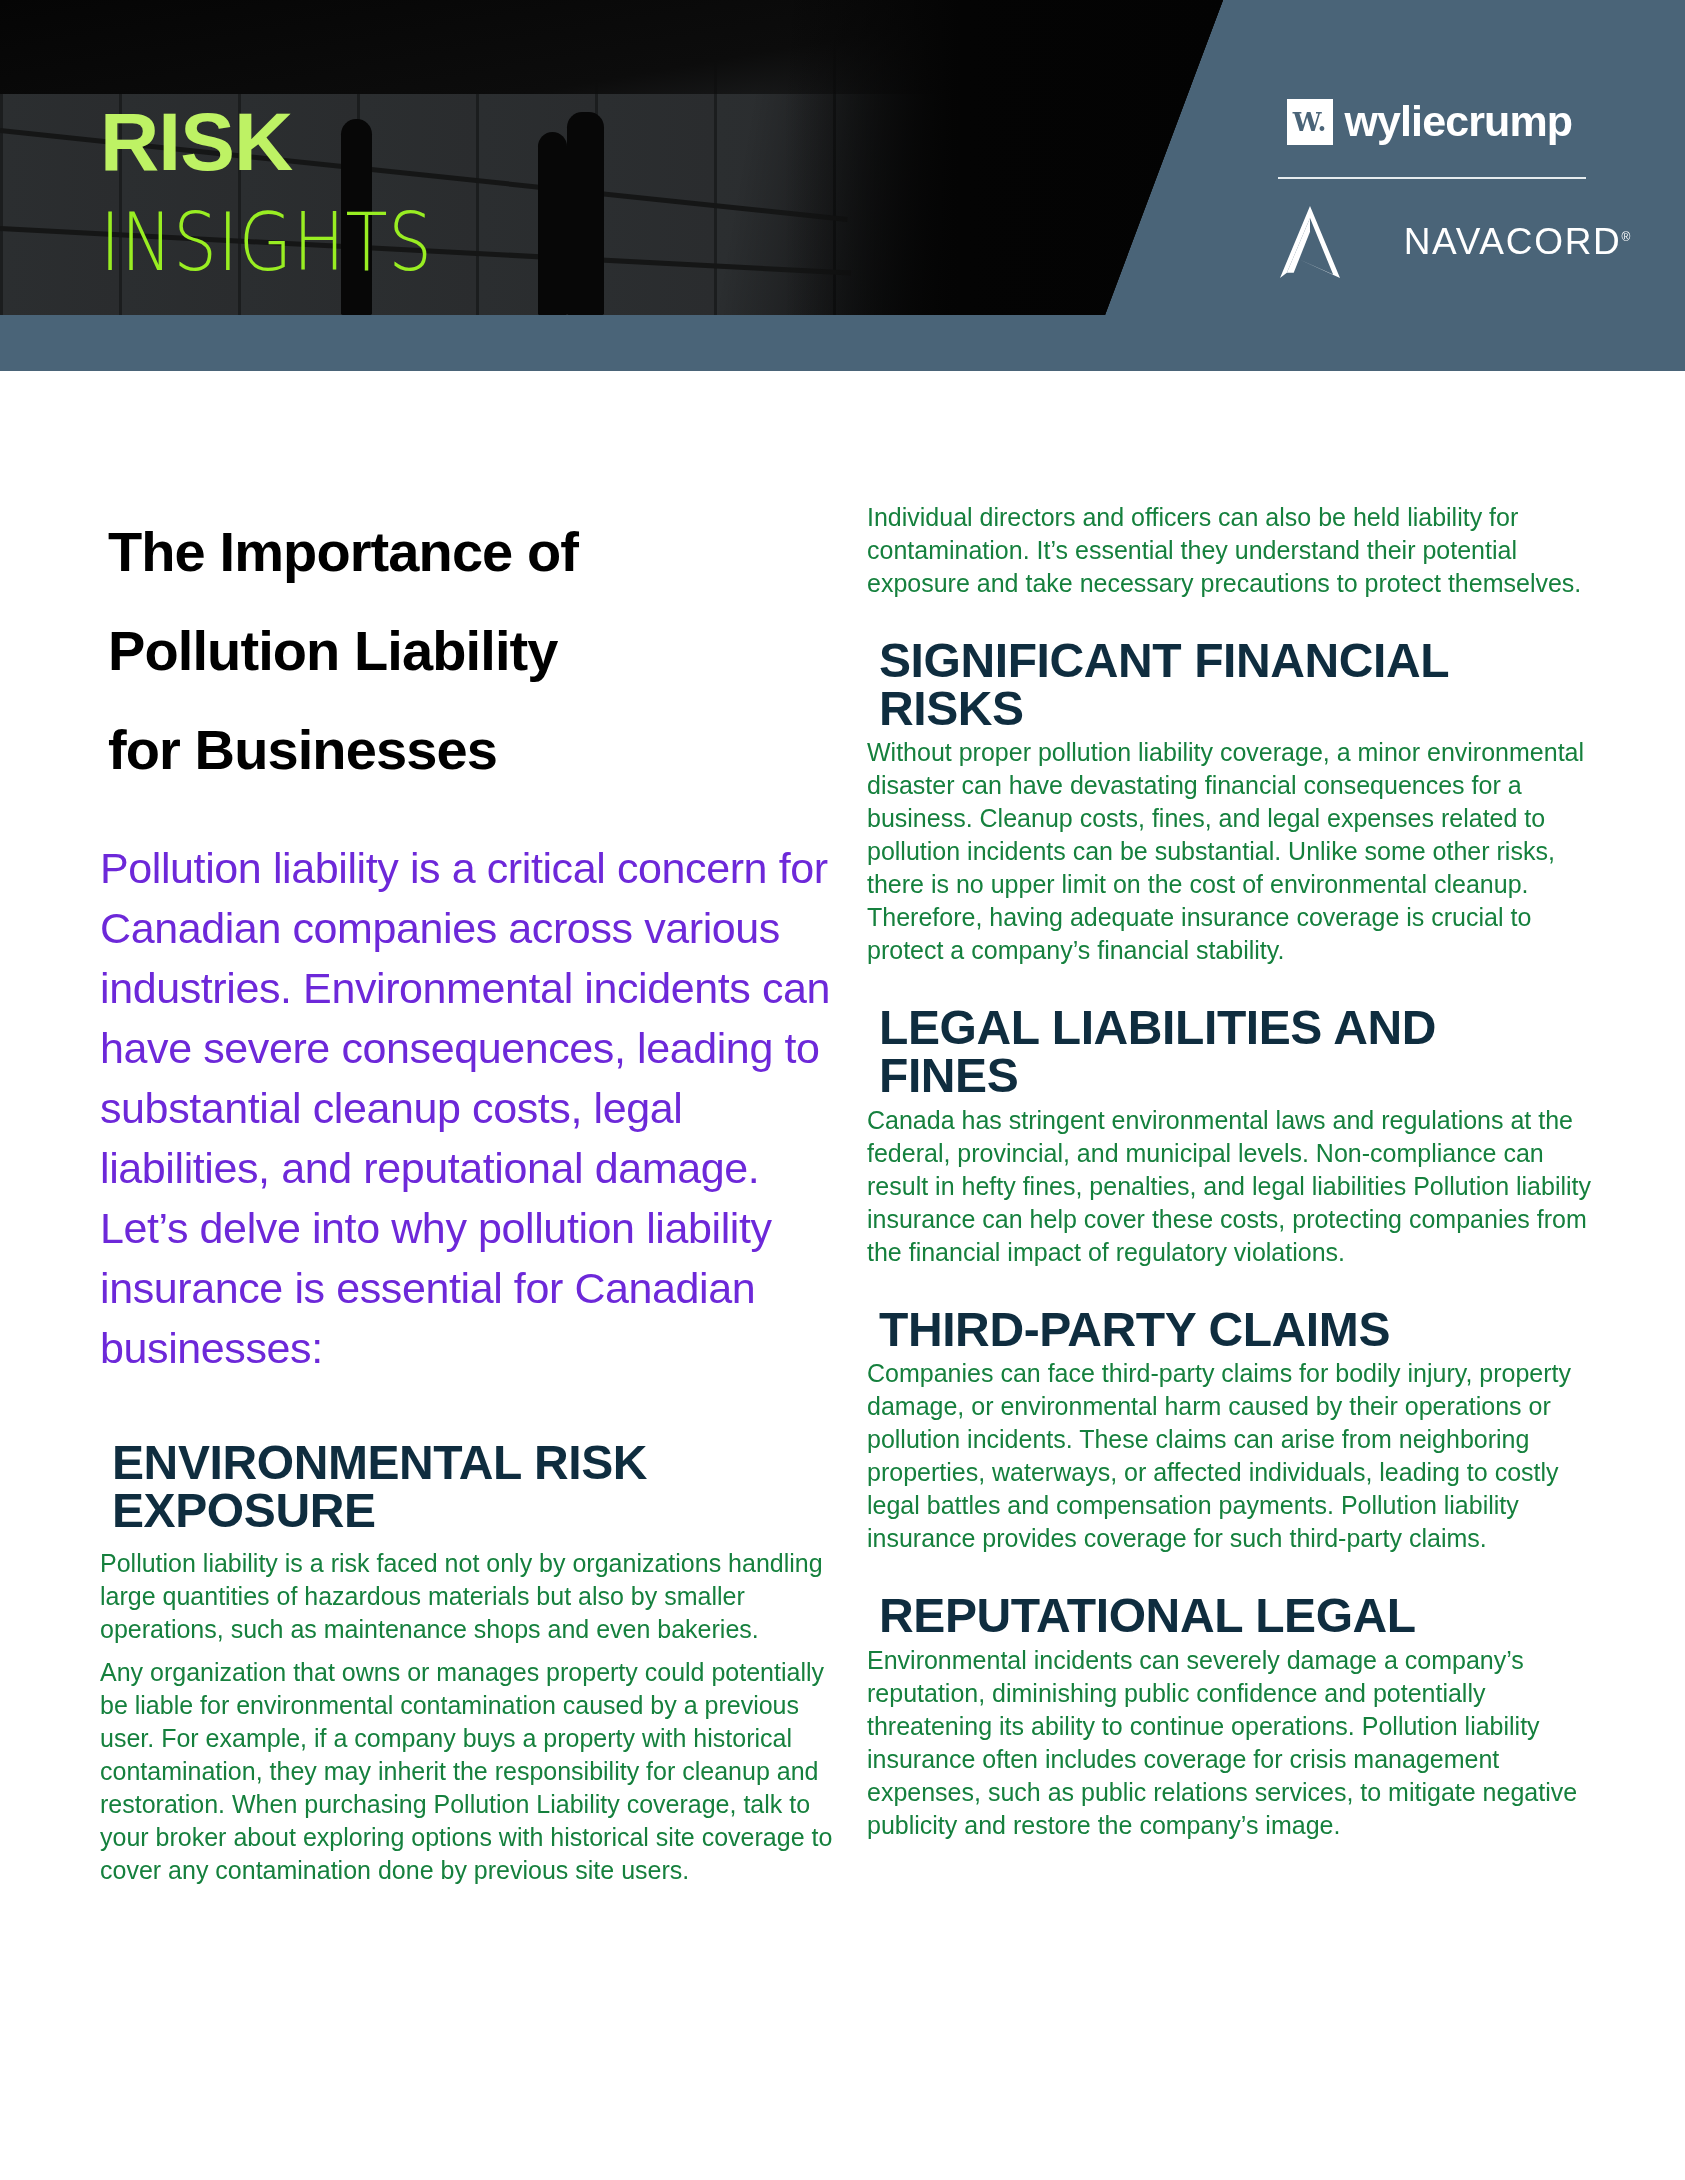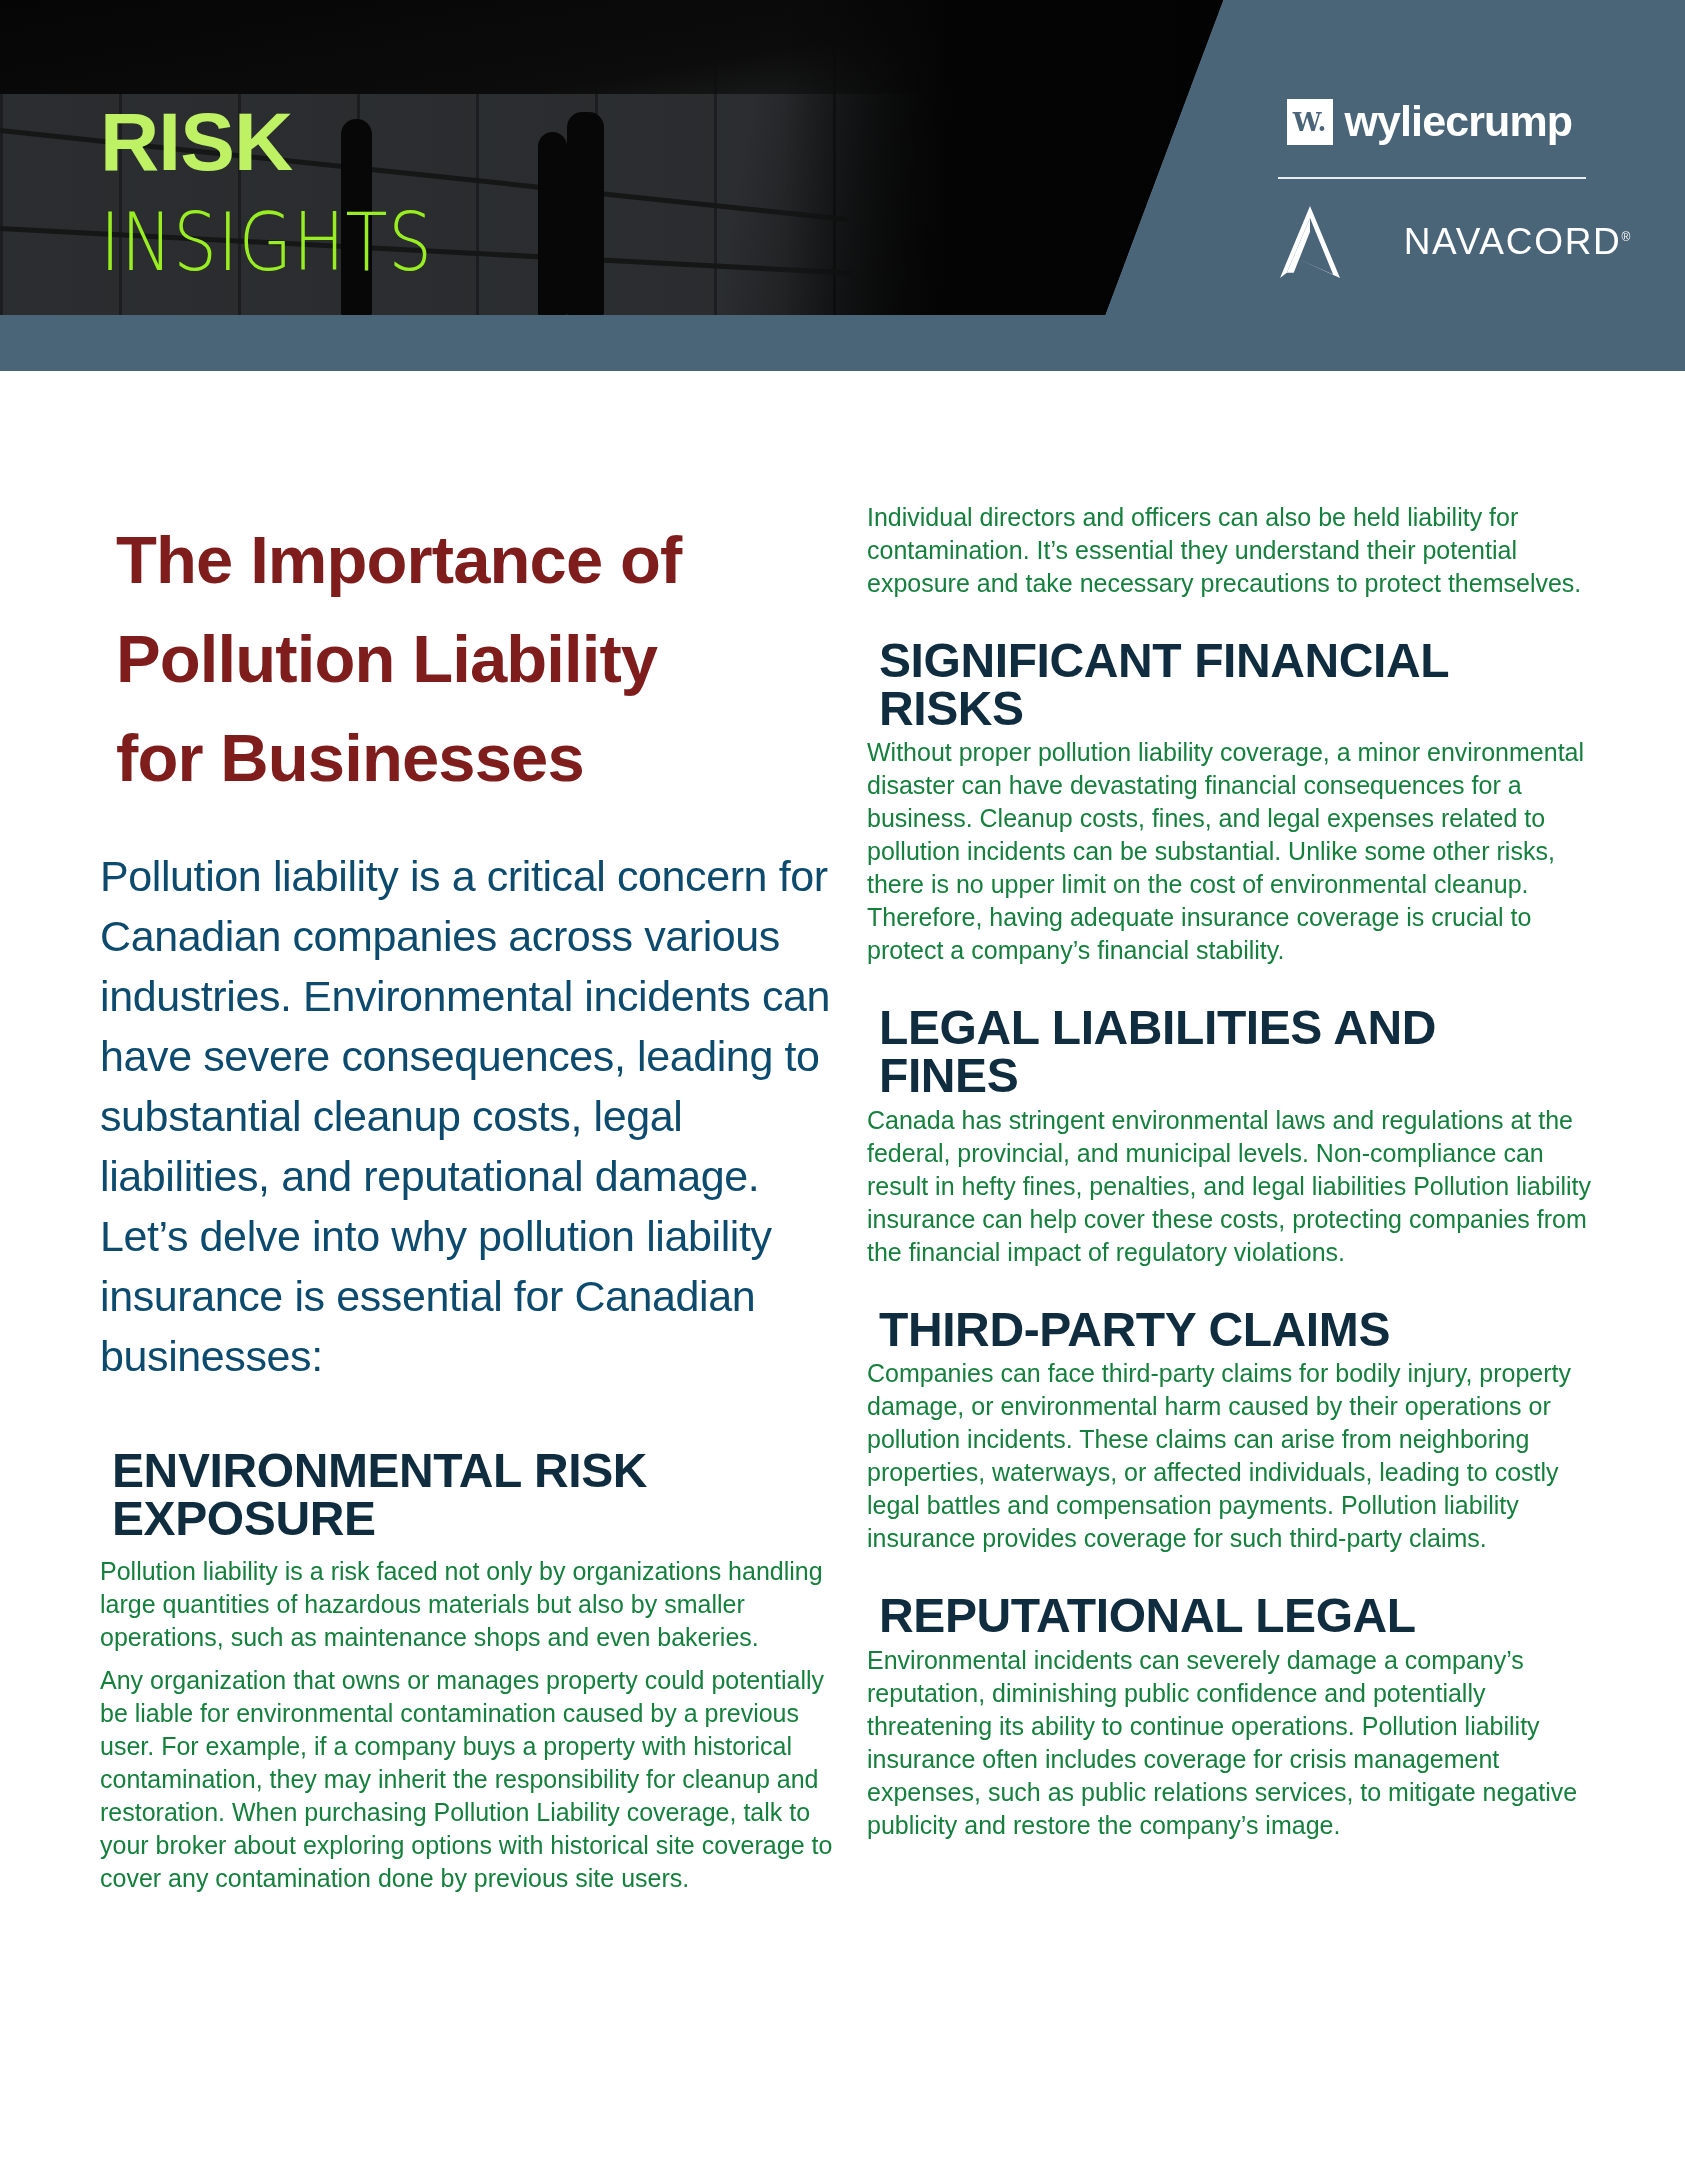--- a/index.html
+++ b/index.html
@@ -35,22 +35,22 @@
   .wc-name { color: #ffffff; font-size: 43px; font-weight: bold; margin-left: 12px; letter-spacing: -0.9px; line-height: 1; }
   .logo-divider { position: absolute; left: 0; top: 83px; width: 308px; height: 1.7px; background: #e6ecef; }
   .nv { position: absolute; left: 0; top: 112px; display: flex; align-items: center; gap: 42px; }
   .nv-icon { width: 60px; height: 72px; margin-left: 1.7px; }
   .nv-name { color: #ffffff; font-size: 37px; letter-spacing: 1.7px; margin-left: 22px; font-weight: normal; }
   .nv-reg { font-size: 12px; vertical-align: super; }
 
   .col { position: absolute; }
   .left-col { left: 100px; top: 494px; width: 741px; }
   .right-col { left: 867px; top: 501px; width: 724px; }
-  .main-title { color: #7f1d1d; font-size: 67px; font-weight: bold; line-height: 99px; margin: 16px; letter-spacing: -0.9px; }
-  .intro { color: #0c4a6e; font-size: 43px; font-weight: 300; line-height: 60px; margin: 39px 0 0 0; letter-spacing: -0.4px; }
+  .main-title { color: #000000; font-size: 56px; font-weight: bold; line-height: 99px; margin: 8px; letter-spacing: -0.9px; }
+  .intro { color: #6d28d9; font-size: 43px; font-weight: 300; line-height: 60px; margin: 39px 0 0 0; letter-spacing: -0.4px; }
   .sec-h { color: #0f2d3f; font-size: 48px; font-weight: bold; margin: 12px; line-height: 48px; letter-spacing: -0.4px; }
   .body { color: #15803d; font-size: 25px; line-height: 33px; margin: 0; }
   .left-col .sec-h { margin-top: 61px; }
   .gap-p { margin-top: 10.2px; }
   .right-col .sec-h { margin-top: 37px; margin-bottom: 3.4px; }
   .right-col .sec-h.first { margin-top: 37px; }
 </style>
 </head>
 <body>
 

